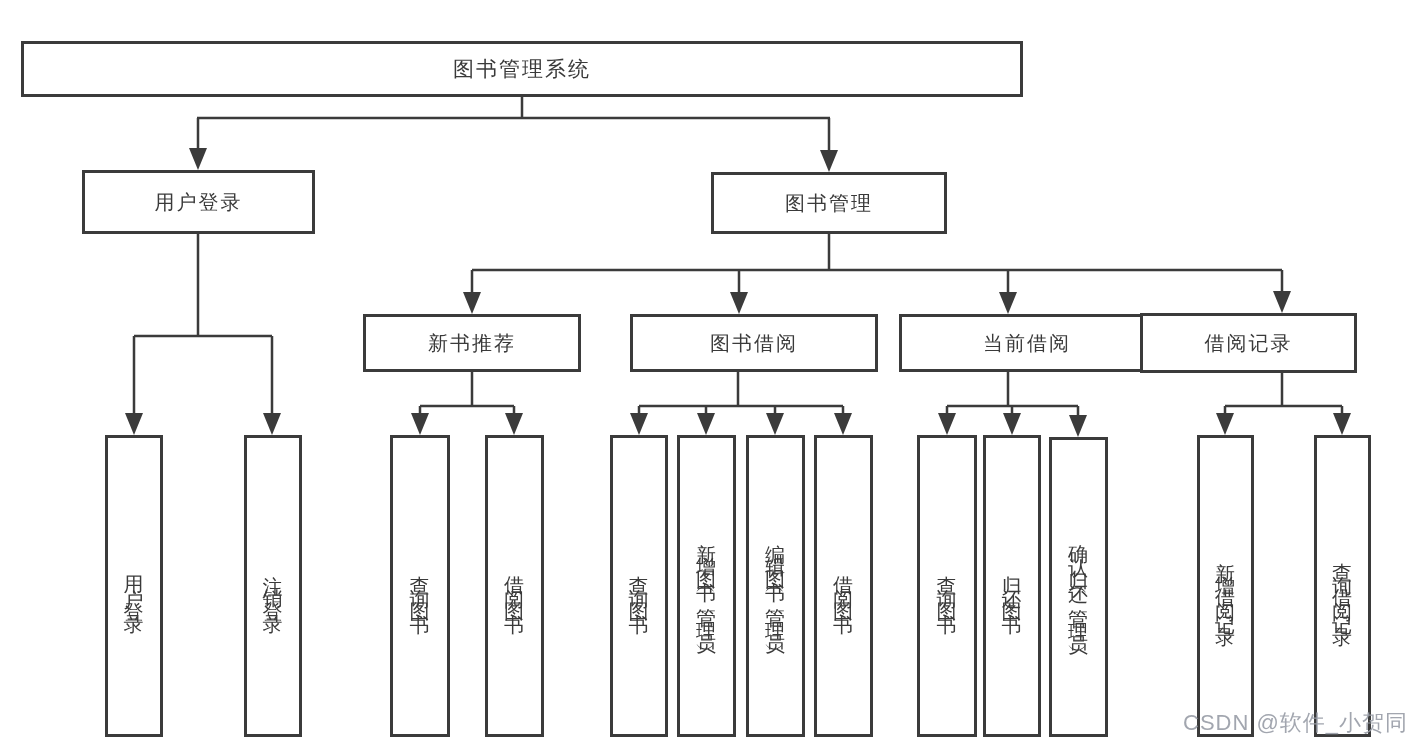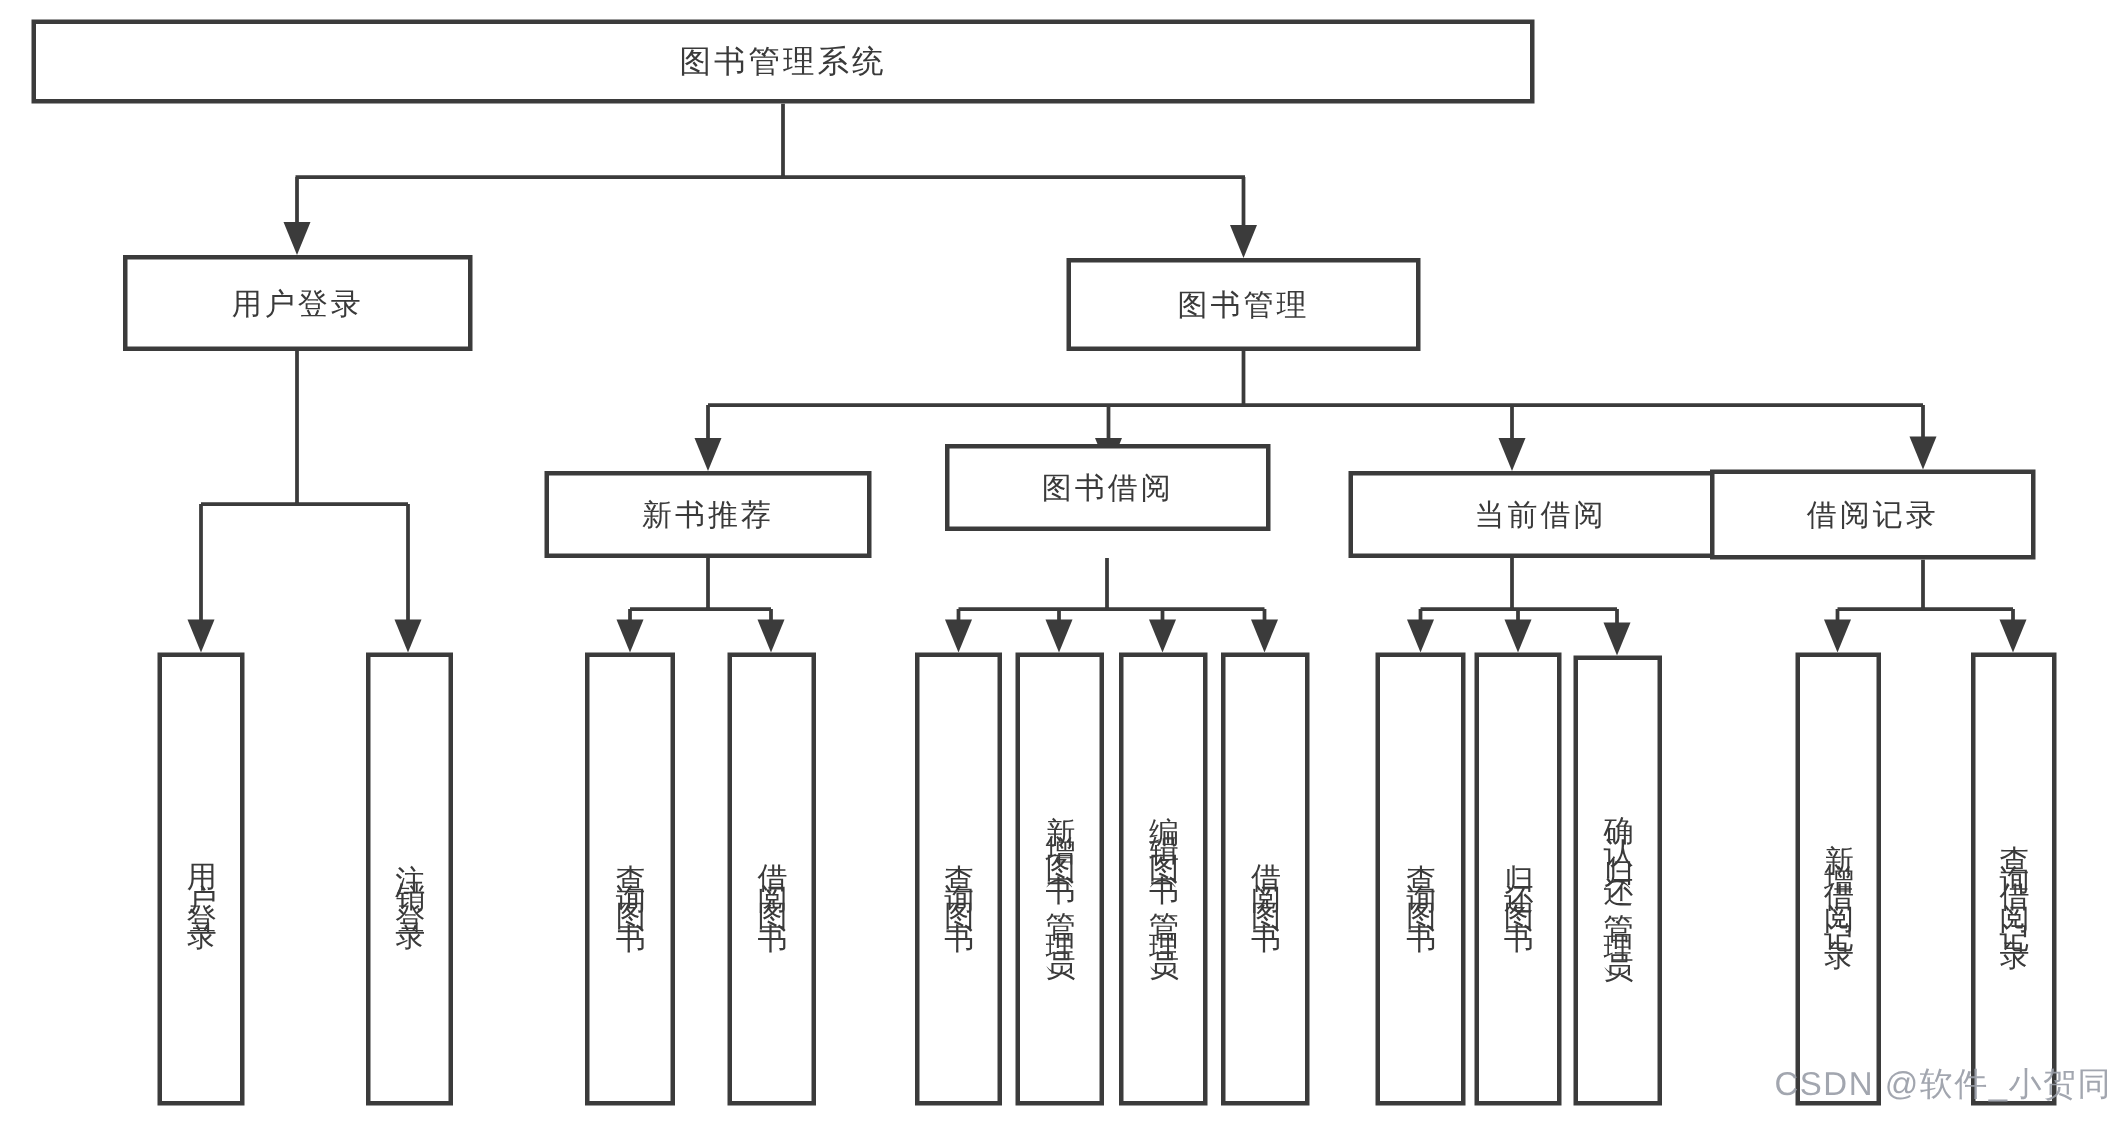--- a/index.html
+++ b/index.html
@@ -9,21 +9,21 @@
     font-family:"Liberation Sans","DejaVu Sans",sans-serif;
     color:#3a3a3a;
   }
   svg.connectors { position:absolute; left:0; top:0; pointer-events:none; }
   .node {
     position:absolute; box-sizing:border-box;
     border:3px solid #3b3b3b; background:#ffffff;
     display:flex; align-items:center; justify-content:center;
     font-size:20px; letter-spacing:2px; white-space:nowrap;
   }
-  .node.root  { font-size:21px; }
+  .node.root  { font-size:21px;margin-top:28px; }
   .node.leaf span {
     writing-mode:vertical-rl; text-orientation:mixed;
     letter-spacing:13px; line-height:1.1; font-size:20px;
   }
   .watermark {
     position:absolute; left:1183px; top:708px;
     font-size:22px; letter-spacing:1px;
     color:rgba(154,158,168,0.92); z-index:5; white-space:nowrap;
   }
 </style>
@@ -72,21 +72,21 @@
   <div class="node" style="left:82px; top:170px; width:233px; height:64px;">
     <span>用户登录</span>
   </div>
   <div class="node" style="left:363px; top:314px; width:218px; height:58px;">
     <span>新书推荐</span>
   </div>
 
   <div class="node" style="left:711px; top:172px; width:236px; height:62px;">
     <span>图书管理</span>
   </div>
-  <div class="node" style="left:630px; top:296px; width:217px; height:58px;">
+  <div class="node" style="left:630px; top:314px; width:248px; height:58px;">
     <span>图书借阅</span>
   </div>
   <div class="node" style="left:899px; top:314px; width:256px; height:58px;">
     <span>当前借阅</span>
   </div>
   <div class="node" style="left:1140px; top:313px; width:217px; height:60px;">
     <span>借阅记录</span>
   </div>
 
   <div class="node leaf" style="left:105px; top:435px; width:58px; height:302px;">

